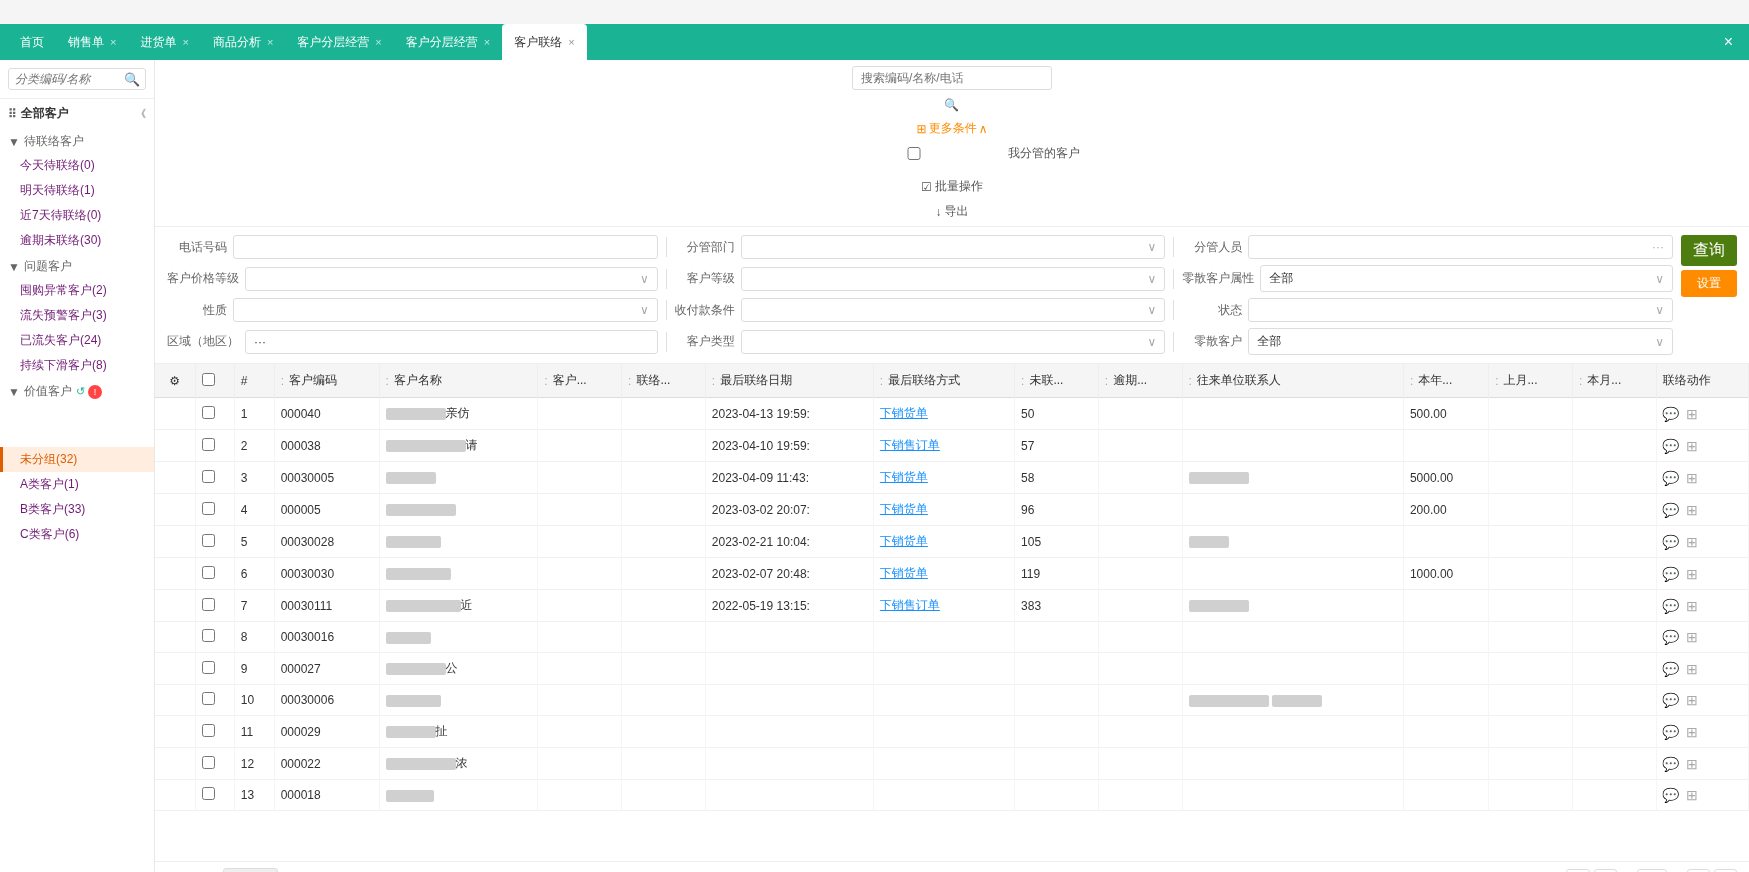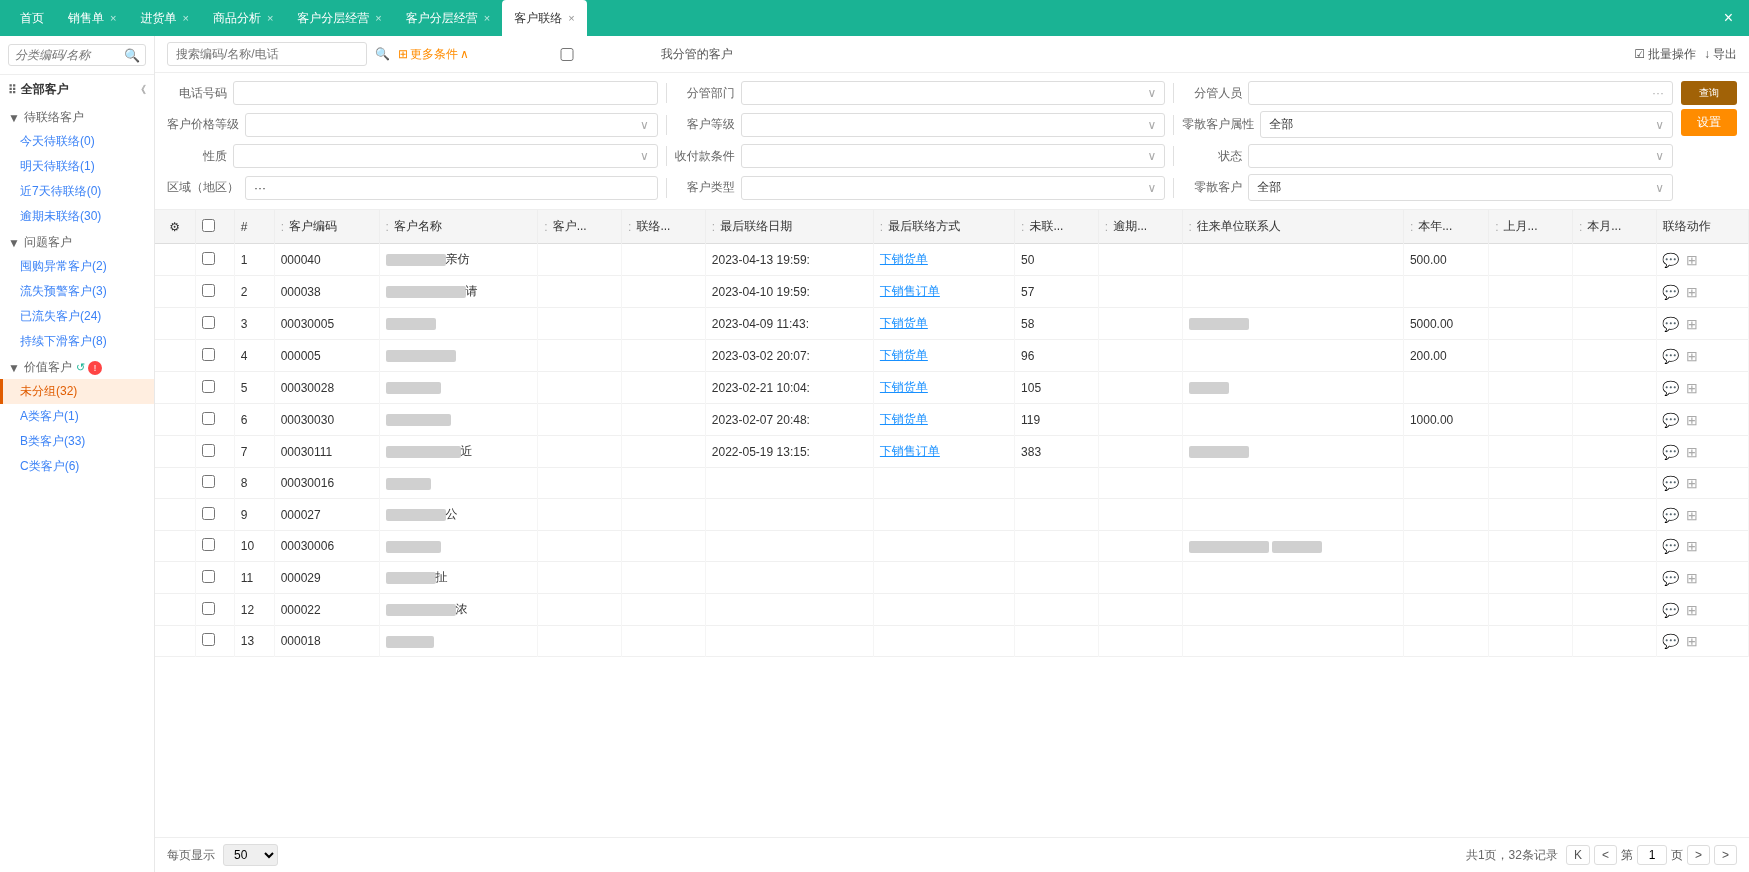--- a/index.html
+++ b/index.html
@@ -6,20 +6,21 @@
     body { background: #f5f5f5; overflow: hidden; }
 
     
     .top-nav {
       display: flex;
       align-items: center;
       background: #1ab394;
       height: 36px;
       padding: 0 8px;
       color: white;
+      margin-top: 24px;
     }
     .top-nav .nav-item {
       padding: 0 12px;
       height: 36px;
       display: flex;
       align-items: center;
       cursor: pointer;
       color: white;
       font-size: 13px;
       white-space: nowrap;
@@ -99,47 +100,49 @@
     .sidebar-group-label {
       padding: 5px 8px 3px 8px;
       color: #666;
       font-size: 11px;
       display: flex;
       align-items: center;
     }
     .sidebar-group-label .arrow { margin-right: 4px; }
     .sidebar-item {
       padding: 4px 8px 4px 20px;
-      color: #3b82f6;
+      color: #701a75;
       cursor: pointer;
       font-size: 12px;
     }
     .sidebar-item.active {
       background: #ffeee0;
       color: #e05c00;
       border-left: 3px solid #e05c00;
       padding-left: 17px;
+      margin-top: 44px;
     }
 
     
     .content-area {
       flex: 1;
       display: flex;
       flex-direction: column;
       overflow: hidden;
     }
 
     
     .filter-bar {
       background: white;
       padding: 6px 12px;
       display: flex;
       align-items: center;
       border-bottom: 1px solid #eee;
       gap: 8px;
+      flex-direction: column;
     }
     .filter-bar input {
       border: 1px solid #ddd;
       border-radius: 3px;
       padding: 4px 8px;
       font-size: 12px;
       width: 180px;
       outline: none;
     }
     .filter-bar .search-btn {
@@ -218,27 +221,27 @@
       cursor: pointer;
       min-width: 120px;
     }
     .filter-field .select-box .arrow { color: #aaa; }
     .filter-divider {
       width: 1px;
       height: 20px;
       background: #e0e0e0;
     }
     .query-btn {
-      background: #a16207;
+      background: #4d7c0f;
       color: white;
       border: none;
       border-radius: 3px;
       padding: 5px 8px;
       cursor: pointer;
-      font-size: 10px;
+      font-size: 16px;
     }
     .reset-btn {
       background: #ff8c00;
       color: white;
       border: none;
       border-radius: 3px;
       padding: 5px 16px;
       cursor: pointer;
       font-size: 12px;
       text-align: center;

